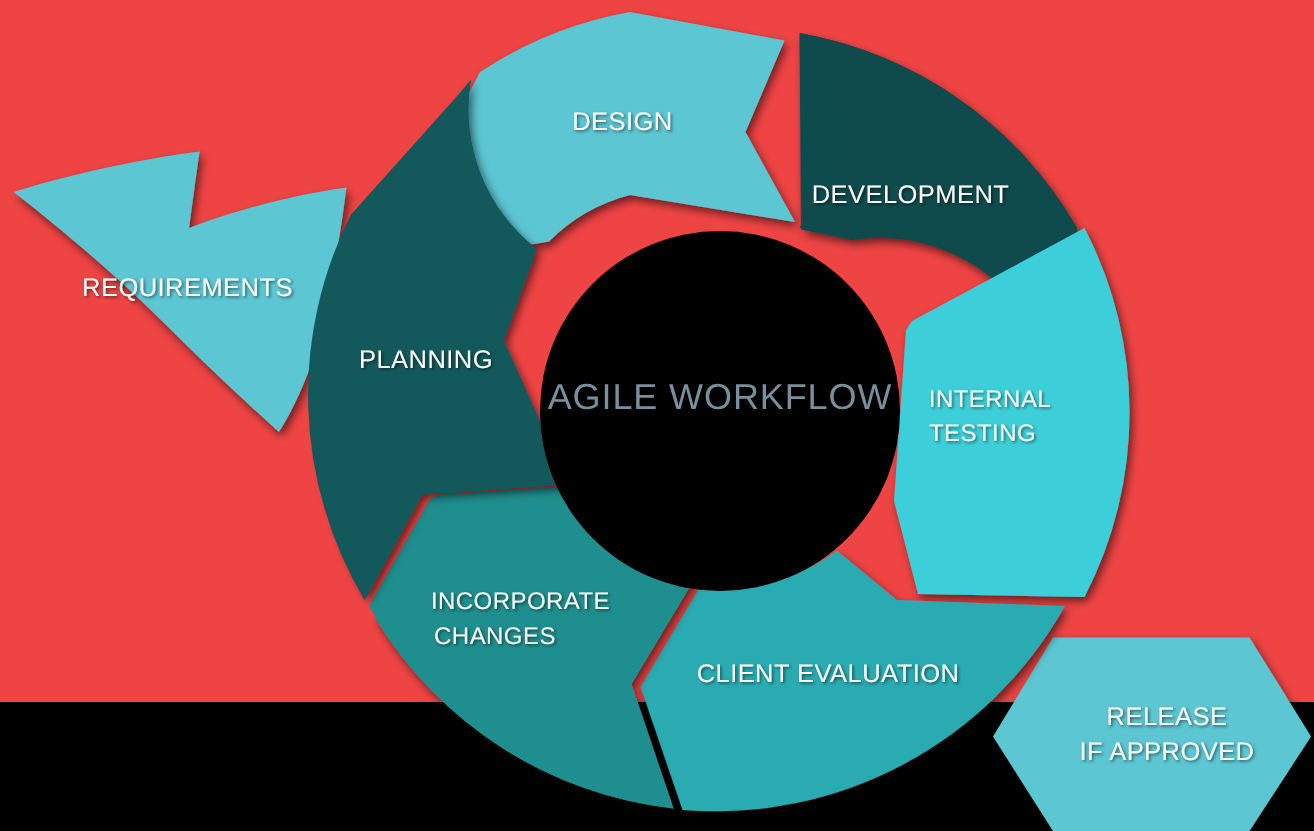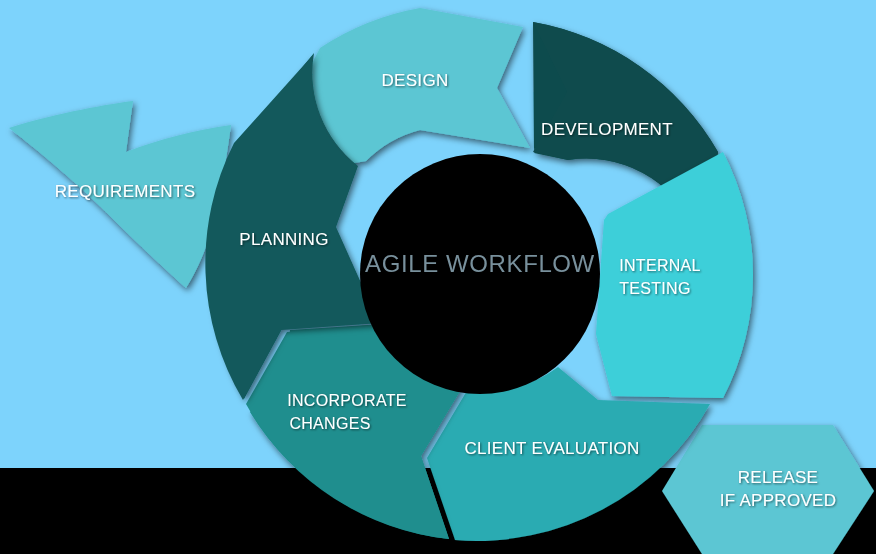--- a/index.html
+++ b/index.html
@@ -10,21 +10,21 @@
   body {
     width: 876px;
     height: 554px;
     overflow: hidden;
     font-family: "Liberation Sans", sans-serif;
   }
   #stage {
     position: relative;
     width: 876px;
     height: 468px;
-    background: #7dd3fc;
+    background: #ef4444;
   }
   svg.diagram {
     position: absolute;
     left: 0;
     top: 0;
     width: 876px;
     height: 554px;
     display: block;
   }
   .seg-label {

